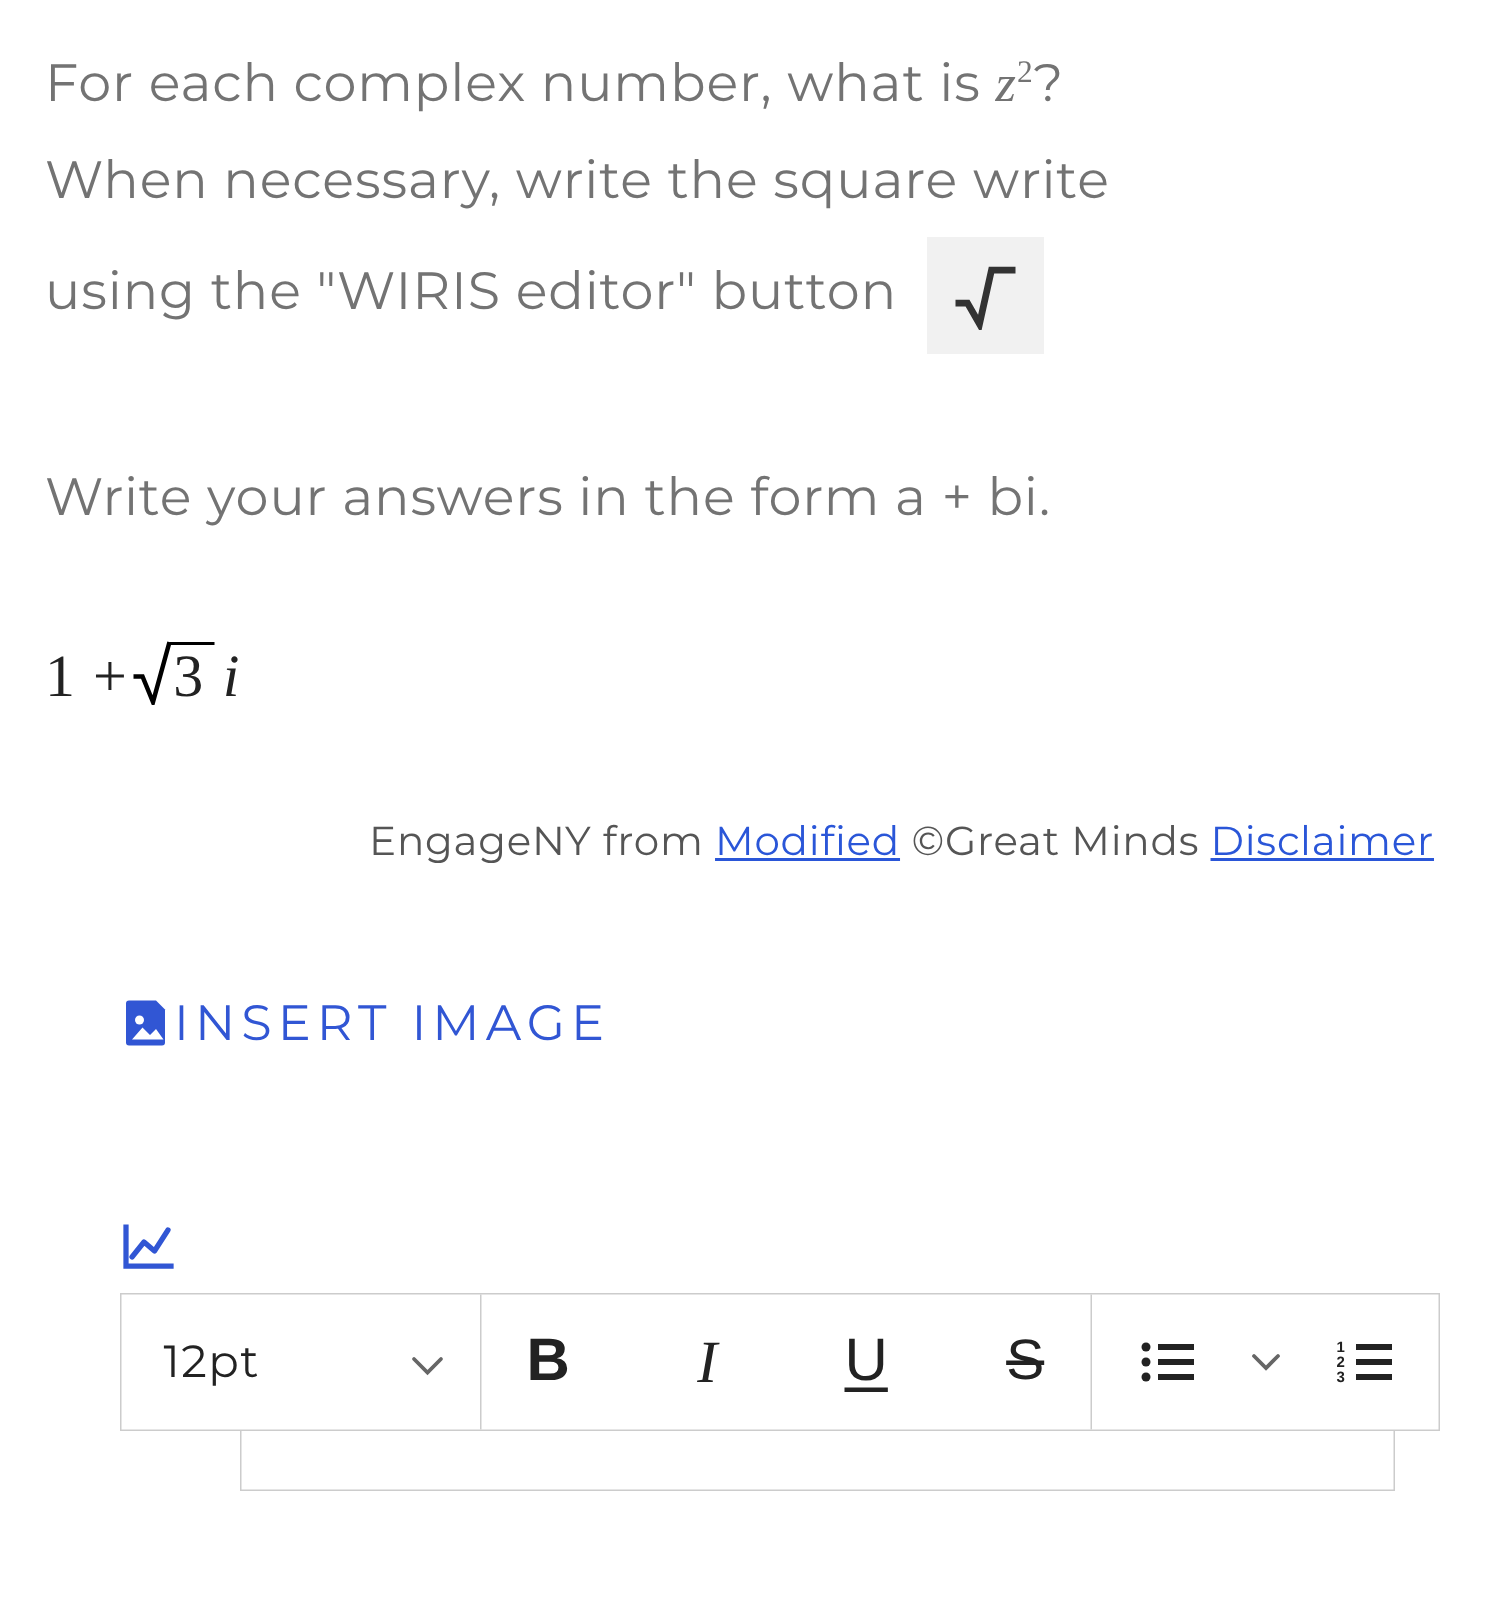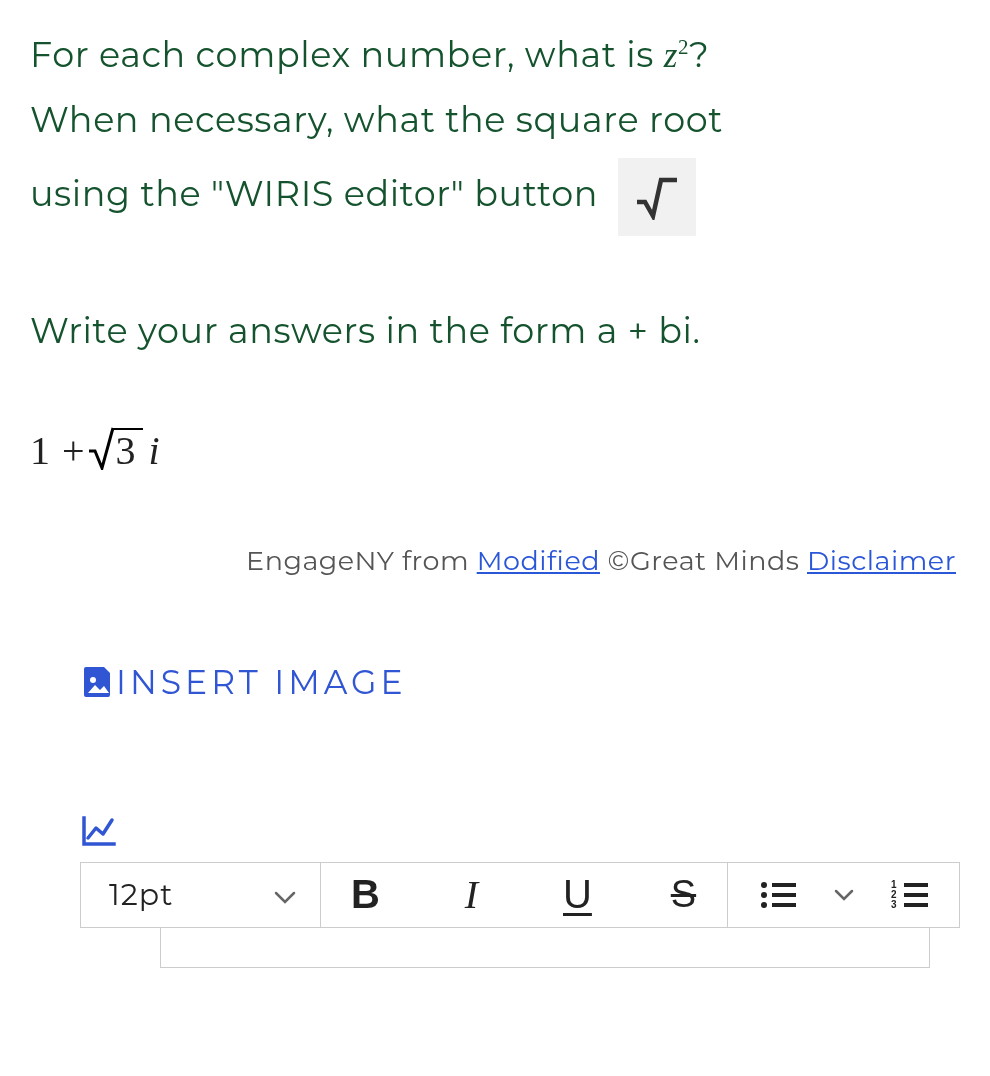--- a/index.html
+++ b/index.html
@@ -11,21 +11,21 @@
     background: #fff;
     width: 990px;
   }
   .container {
     padding: 28px 30px 0 30px;
   }
   .question {
     font-size: 35px;
     line-height: 1.55;
     letter-spacing: 0.6px;
-    color: #14532d;
+    color: #737373;
   }
   .question p { margin: 0 0 10px 0; }
   .z2 {
     font-family: "Times New Roman", serif;
     font-style: italic;
   }
   .z2 sup { font-size: 0.6em; font-style: normal; vertical-align: super; }
   .sqrt-btn {
     display: inline-flex;
     align-items: center;
@@ -97,21 +97,21 @@
     align-items: center;
     justify-content: center;
   }
   .editor-toolbar-wrap {
     padding: 12px 30px 0 80px;
   }
   .editor-toolbar {
     border: 1px solid #ccc;
     display: flex;
     align-items: stretch;
-    height: 66px;
+    height: 92px;
     background: #fff;
   }
   .tb-cell {
     display: flex;
     align-items: center;
     justify-content: center;
     border-right: 1px solid #ccc;
     padding: 0 22px;
   }
   .tb-cell:last-child { border-right: none; }
@@ -152,21 +152,21 @@
   }
 </style>
 </head>
 <body>
 
 <div class="container">
   <div class="question">
     <p>
       <span>For each complex number, what is </span><span class="z2"><span>z</span><sup>2</sup></span><span>?</span>
     </p>
-    <p>When necessary, what the square root</p>
+    <p>When necessary, write the square write</p>
     <p>
       <span>using the "WIRIS editor" button</span>
       <span class="sqrt-btn">
         <svg width="44" height="46" viewBox="0 0 44 46">
           <path d="M 2 28 L 10 28 L 18 42 L 26 6 L 42 6" stroke="#333" stroke-width="4.5" fill="none" stroke-linejoin="miter" stroke-linecap="butt"></path>
         </svg>
       </span>
     </p>
     <p style="margin-top:68px">Write your answers in the form a + bi.</p>
   </div>

